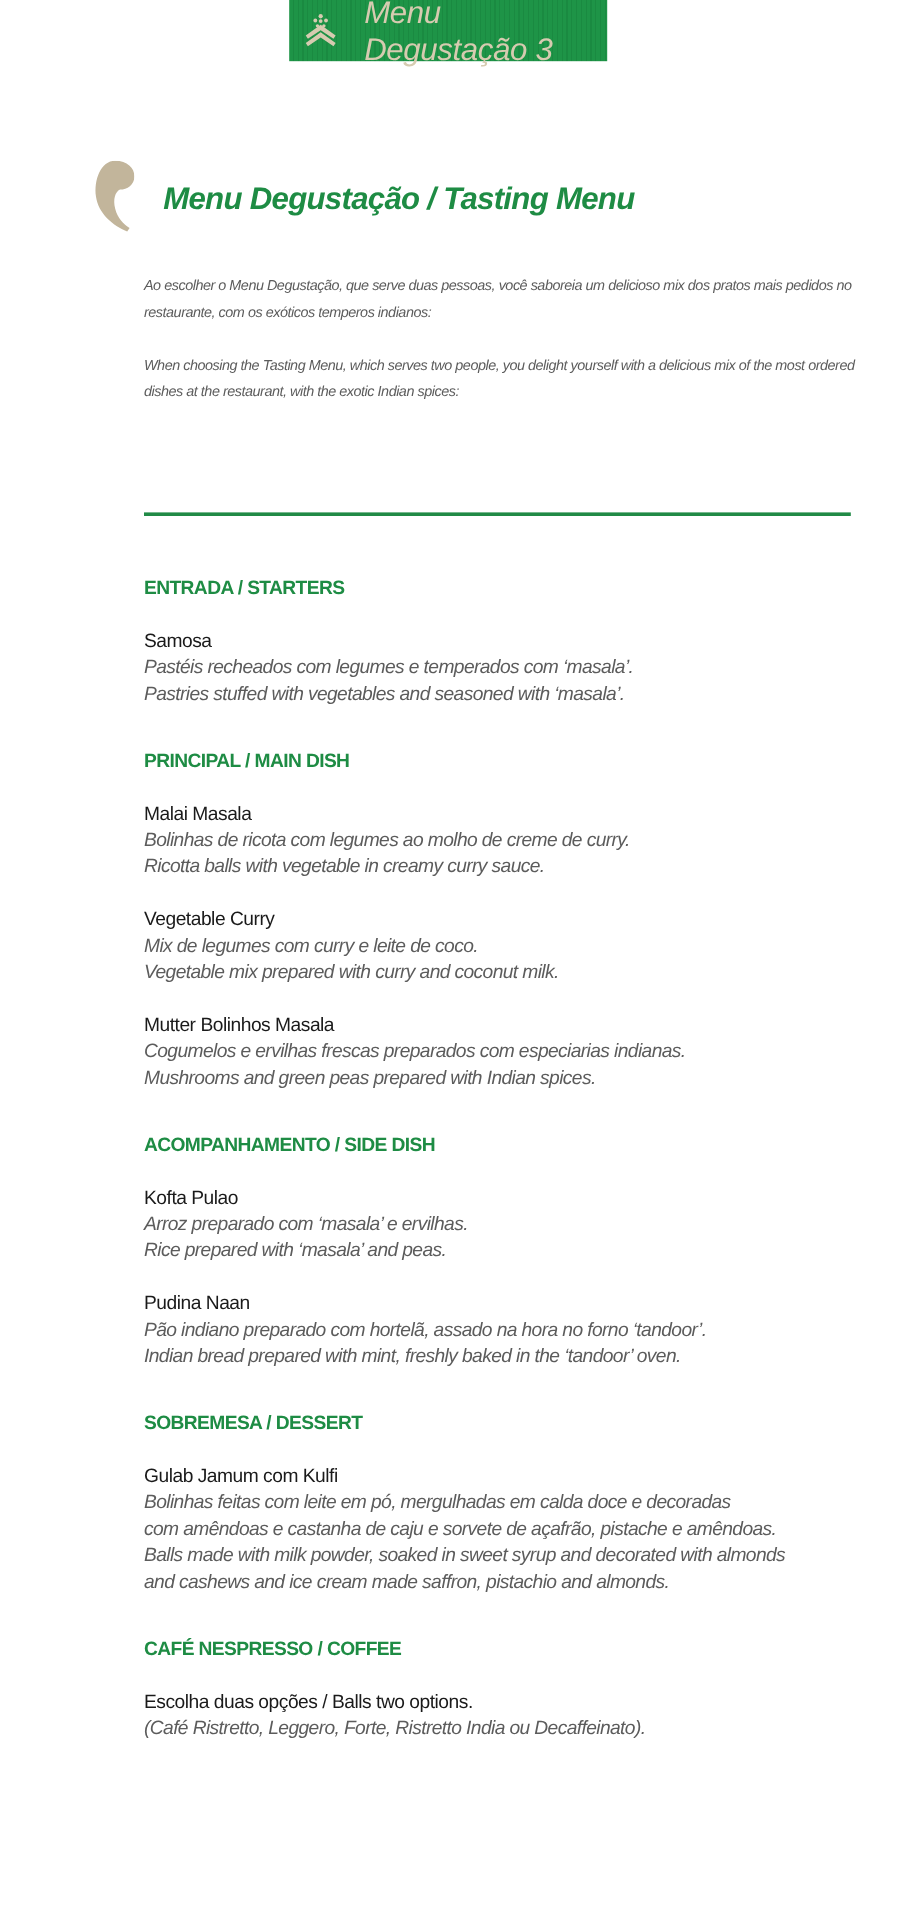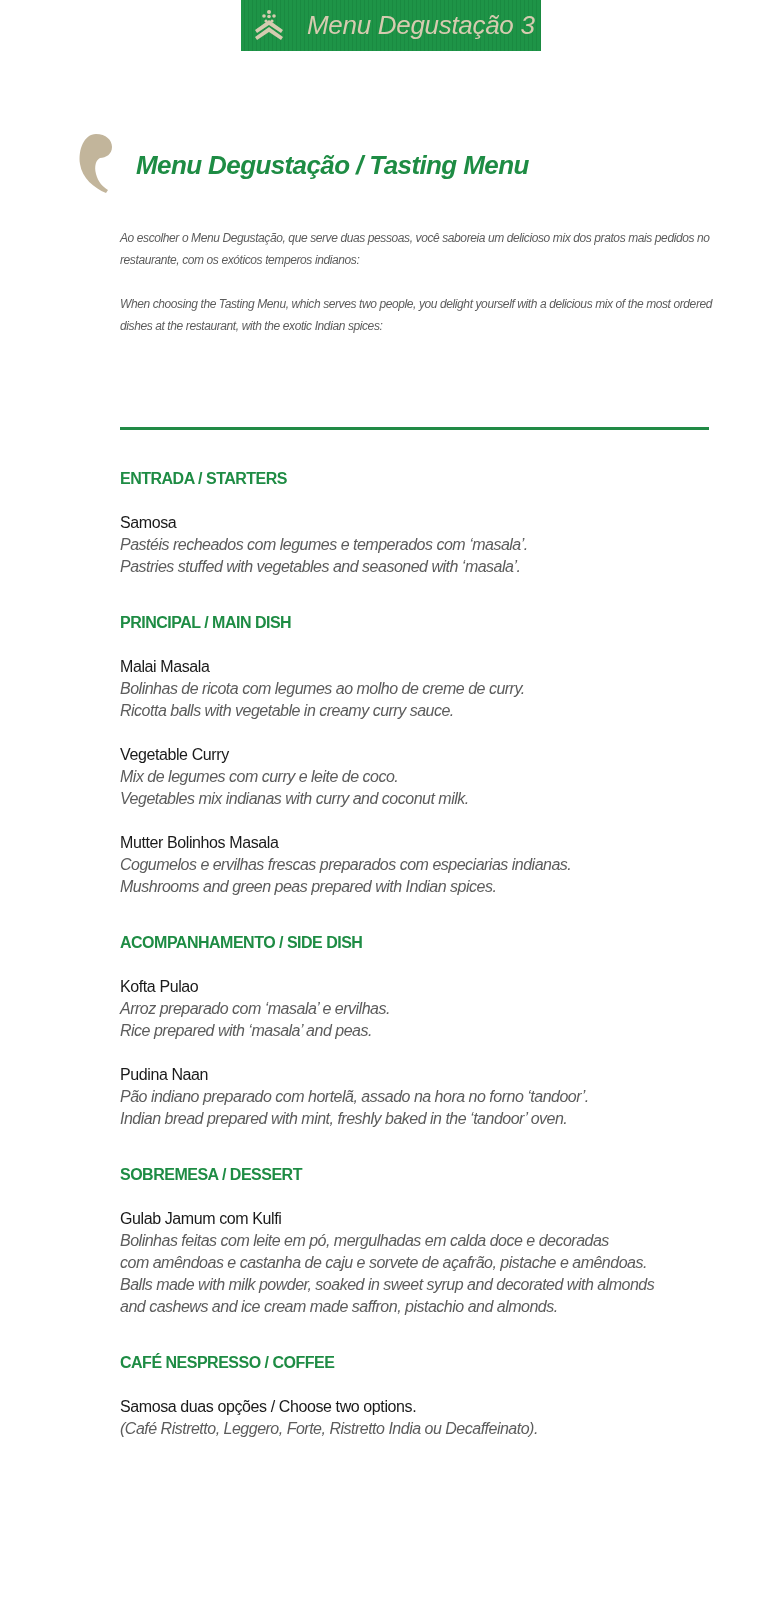--- a/index.html
+++ b/index.html
@@ -1,31 +1,31 @@
 <!DOCTYPE html>
 <html><head>
 <meta charset="utf-8">
 <style>
   html, body { margin: 0; padding: 0; background: #ffffff; }
   body { width: 768px; height: 1600px; position: relative; overflow: hidden;
          font-family: "Liberation Sans", sans-serif; }
-  .banner { position: absolute; left: 241px; top: 0; width: 300px; height: 51px;
+  .banner { position: absolute; left: 241px; top: 0; width: 265px; height: 51px;
             background: repeating-linear-gradient(90deg, #1e9447 0px, #1e9447 3px, #1a8a41 3px, #1a8a41 4px);
             display: flex; align-items: center; }
   .banner .logo { width: 32px; height: 36px; margin-left: 12px; }
   .banner .title { margin-left: 22px; color: #d6cbb0; font-style: italic; font-size: 26px;
                    letter-spacing: -0.3px; }
   .quote-mark { position: absolute; left: 78px; top: 134px; width: 34px; height: 60px; }
   .page-title { position: absolute; left: 136px; top: 150px; margin: 0; color: #1e8c44;
                 font-style: italic; font-weight: bold; font-size: 26px; letter-spacing: -0.6px; }
   .intro { position: absolute; left: 120px; top: 227px; width: 600px; color: #5c5c5c;
            font-style: italic; font-size: 12px; line-height: 22px; letter-spacing: -0.4px; }
   .intro p { margin: 0 0 22px 0; }
   .divider { position: absolute; left: 120px; top: 427px; width: 589px; height: 3px; background: #218a46; }
-  .sections { position: absolute; left: 120px; top: 468px; width: 610px; }
+  .sections { position: absolute; left: 120px; top: 480px; width: 610px; }
   .section { margin-bottom: 34px; }
   .section-title { color: #1e8c44; font-weight: bold; font-size: 16px; letter-spacing: -0.5px;
                    line-height: 22px; margin: 0 0 22px 0; }
   .item { margin-bottom: 22px; }
   .item:last-child { margin-bottom: 0; }
   .item-name { color: #1a1a1a; font-size: 16px; line-height: 22px; letter-spacing: -0.4px; }
   .item-desc { color: #5c5c5c; font-style: italic; font-size: 16px; line-height: 22px;
                letter-spacing: -0.5px; white-space: pre-line; }
 </style>
 </head>
@@ -73,21 +73,21 @@
   <div class="section">
     <div class="section-title">PRINCIPAL / MAIN DISH</div>
     <div class="item">
       <div class="item-name">Malai Masala</div>
       <div class="item-desc">Bolinhas de ricota com legumes ao molho de creme de curry.
 Ricotta balls with vegetable in creamy curry sauce.</div>
     </div>
     <div class="item">
       <div class="item-name">Vegetable Curry</div>
       <div class="item-desc">Mix de legumes com curry e leite de coco.
-Vegetables mix indianas with curry and coconut milk.</div>
+Vegetable mix prepared with curry and coconut milk.</div>
     </div>
     <div class="item">
       <div class="item-name">Mutter Bolinhos Masala</div>
       <div class="item-desc">Cogumelos e ervilhas frescas preparados com especiarias indianas.
 Mushrooms and green peas prepared with Indian spices.</div>
     </div>
   </div>
 
   <div class="section">
     <div class="section-title">ACOMPANHAMENTO / SIDE DISH</div>
@@ -110,17 +110,17 @@
       <div class="item-desc">Bolinhas feitas com leite em pó, mergulhadas em calda doce e decoradas
 com amêndoas e castanha de caju e sorvete de açafrão, pistache e amêndoas.
 Balls made with milk powder, soaked in sweet syrup and decorated with almonds
 and cashews and ice cream made saffron, pistachio and almonds.</div>
     </div>
   </div>
 
   <div class="section">
     <div class="section-title">CAFÉ NESPRESSO / COFFEE</div>
     <div class="item">
-      <div class="item-name">Samosa duas opções / Choose two options.</div>
+      <div class="item-name">Escolha duas opções / Balls two options.</div>
       <div class="item-desc">(Café Ristretto, Leggero, Forte, Ristretto India ou Decaffeinato).</div>
     </div>
   </div>
 </div>
 
 </body></html>

